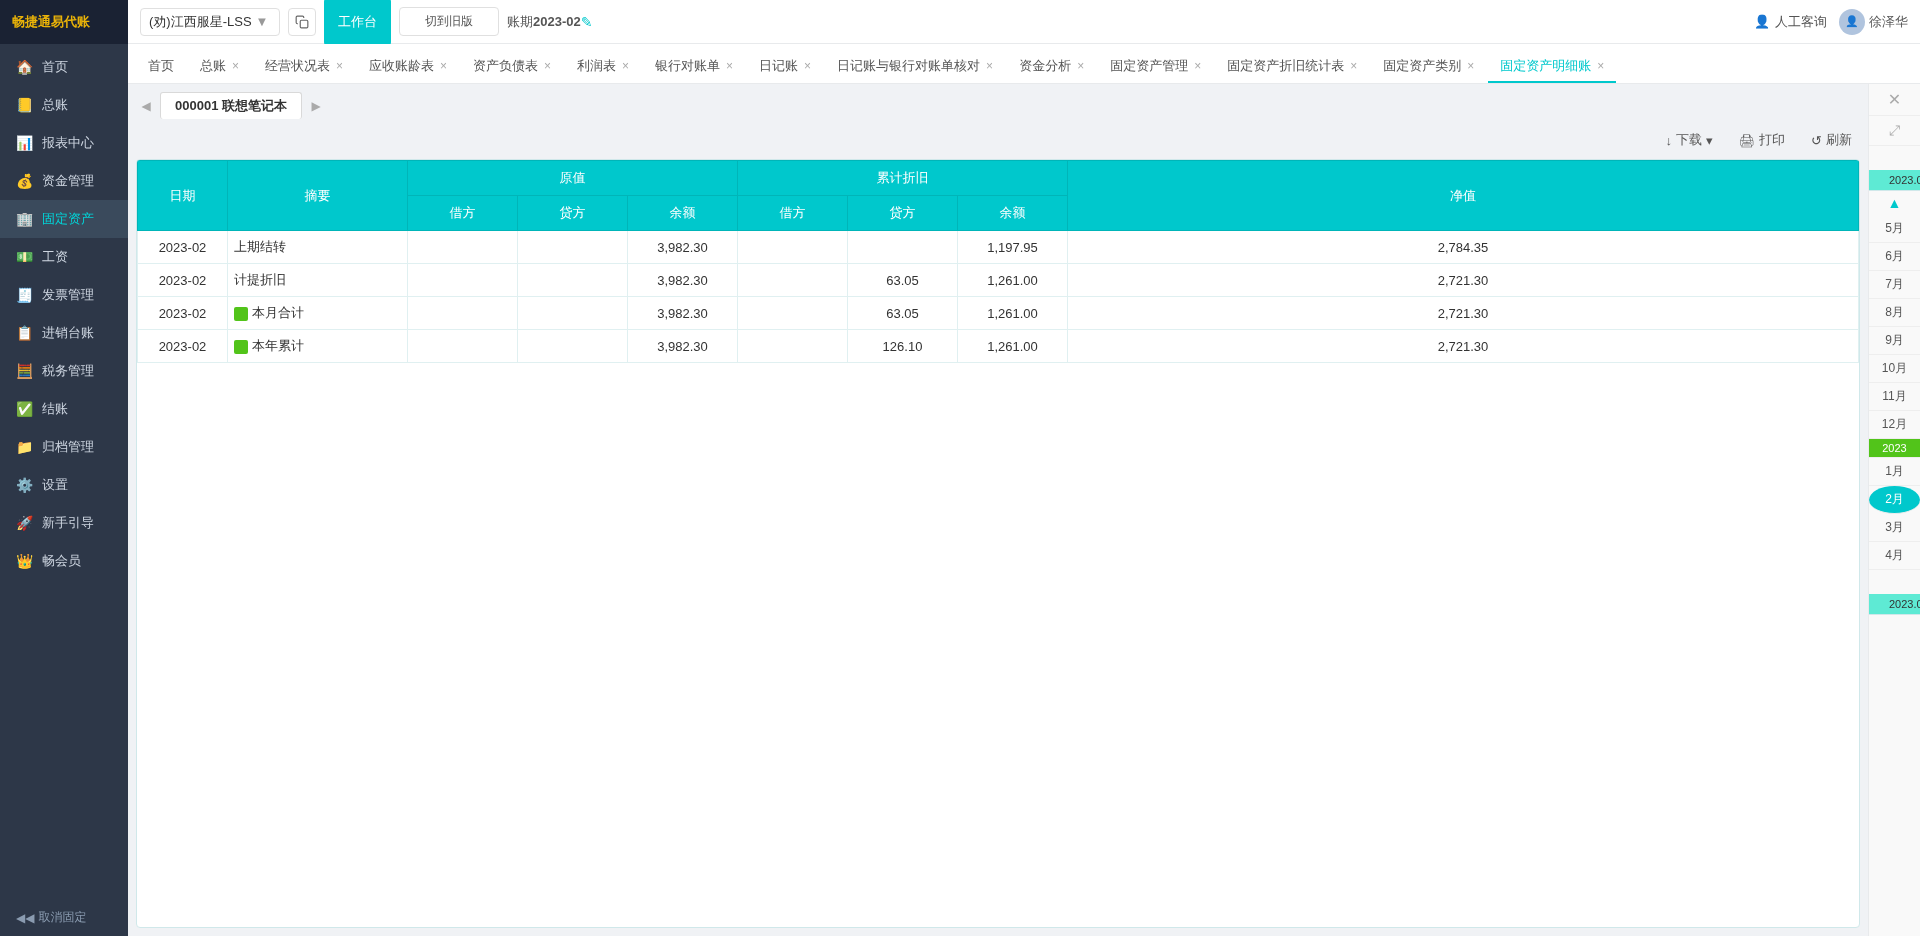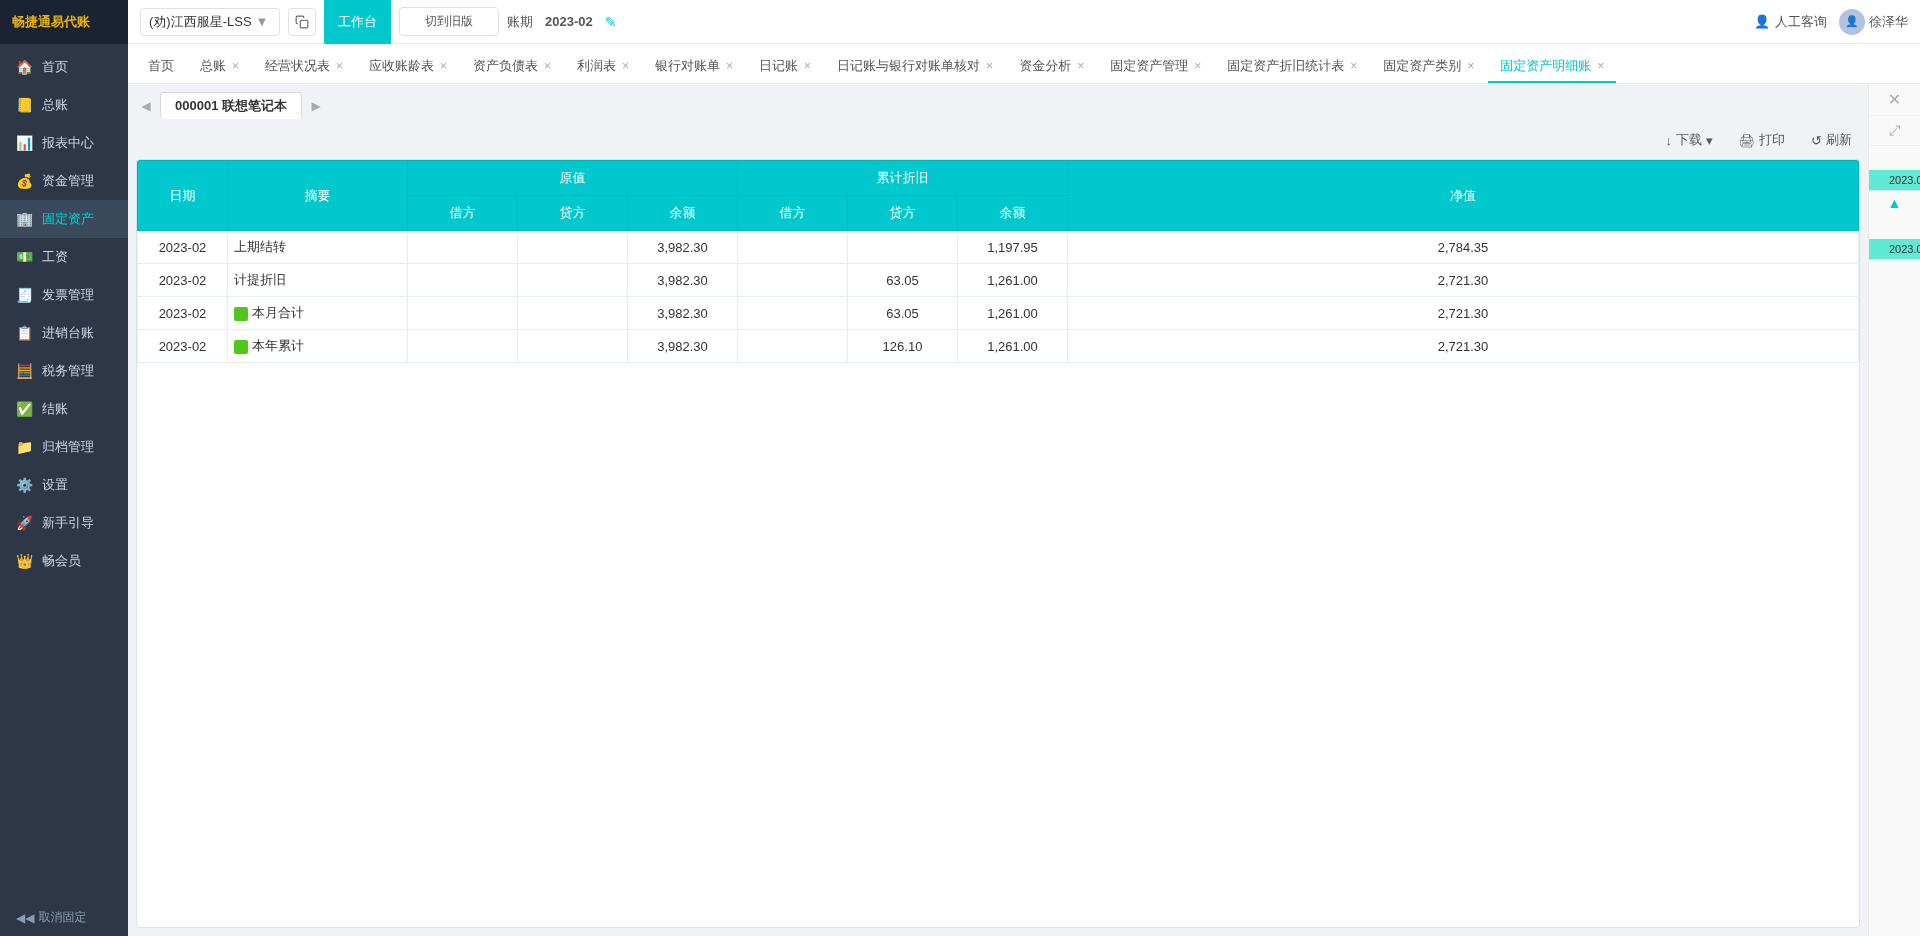--- a/index.html
+++ b/index.html
@@ -109,21 +109,21 @@
       padding: 5px 25px;
       cursor: pointer;
       font-size: 12px;
       color: #555;
     }
     .period-label {
       color: #555;
       font-size: 13px;
       display: flex;
       align-items: center;
-      gap: 12px;
+      gap: 0;
     }
     .header-right {
       margin-left: auto;
       display: flex;
       align-items: center;
       gap: 12px;
     }
     .header-service {
       display: flex; align-items: center; gap: 4px; color: #555; font-size: 13px; cursor: pointer;
     }
@@ -587,16 +587,32 @@
             </tbody>
         </table>
       </div>
     </div>
 
     <div class="right-panel">
       <div class="close-right-panel">✕</div>
       <div class="expand-right-panel">⤢</div>
       <div class="right-panel-year">2023.02</div>
       <div class="right-panel-scroll-btn">▲</div>
+      <div id="right-panel-months">
+
+      <div class="right-panel-month">5月</div>
+          <div class="right-panel-month">6月</div>
+          <div class="right-panel-month">7月</div>
+          <div class="right-panel-month">8月</div>
+          <div class="right-panel-month">9月</div>
+          <div class="right-panel-month">10月</div>
+          <div class="right-panel-month">11月</div>
+          <div class="right-panel-month">12月</div>
+          <div class="right-panel-month year-badge">2023</div>
+          <div class="right-panel-month">1月</div>
+          <div class="right-panel-month active-month">2月</div>
+          <div class="right-panel-month">3月</div>
+          <div class="right-panel-month">4月</div>
+        </div>
       <div class="right-panel-year">2023.02</div>
     </div>
   </div>
 </div>
 
 </body></html>

